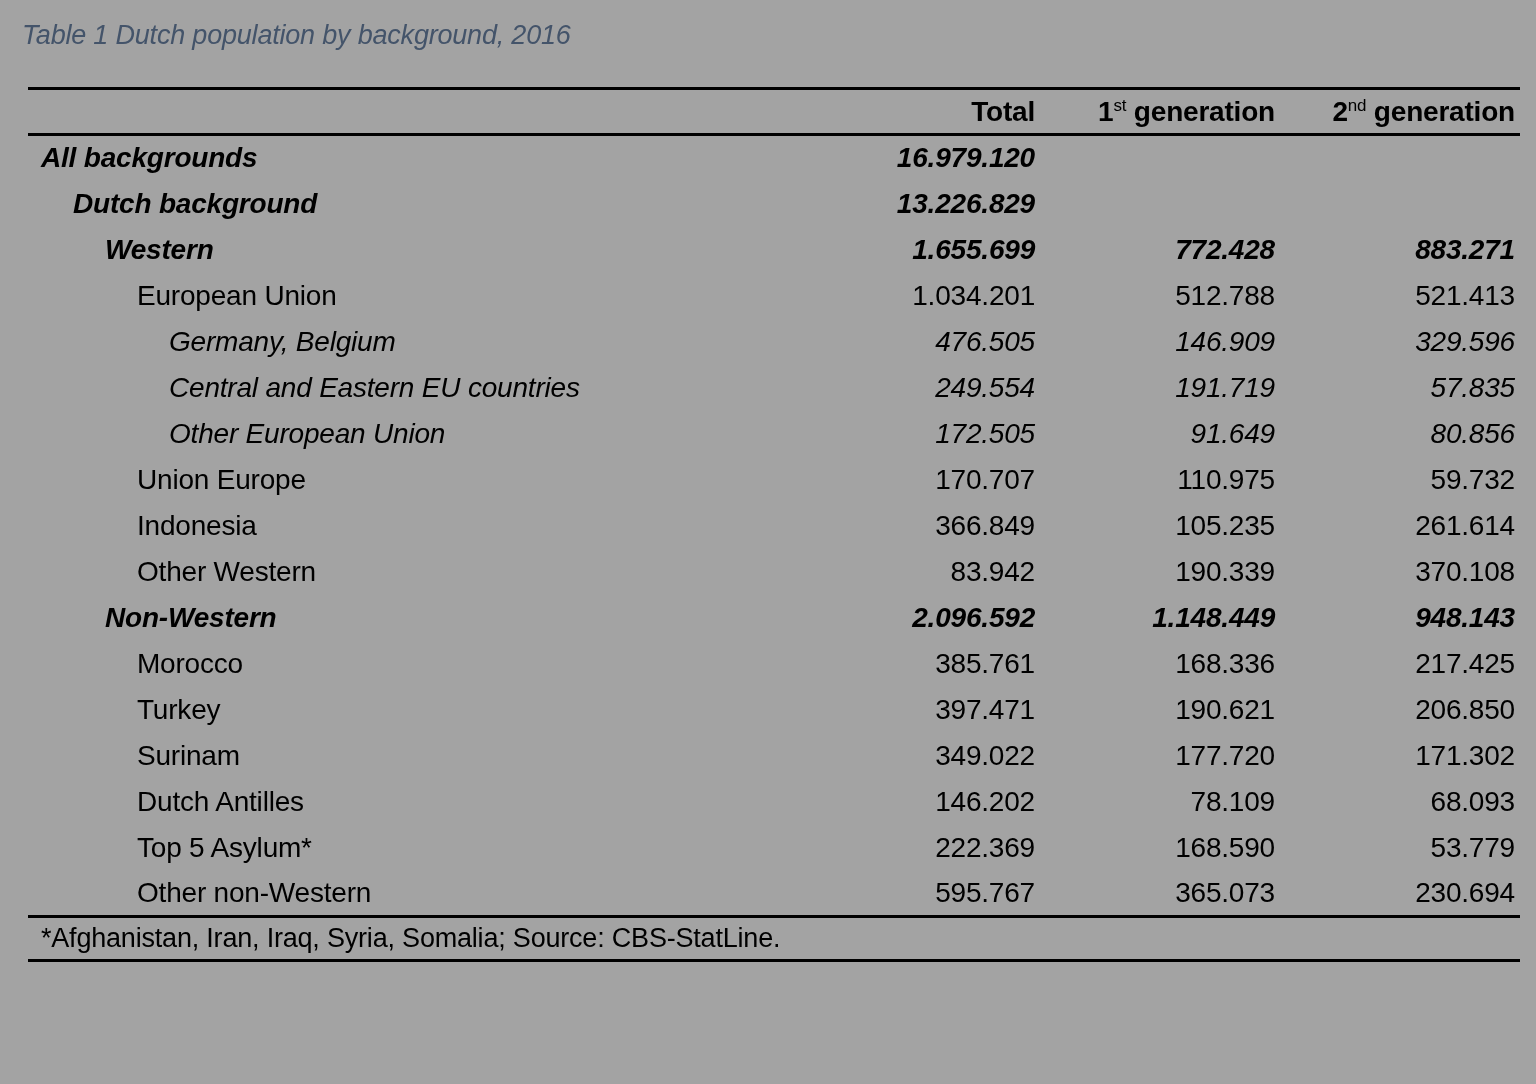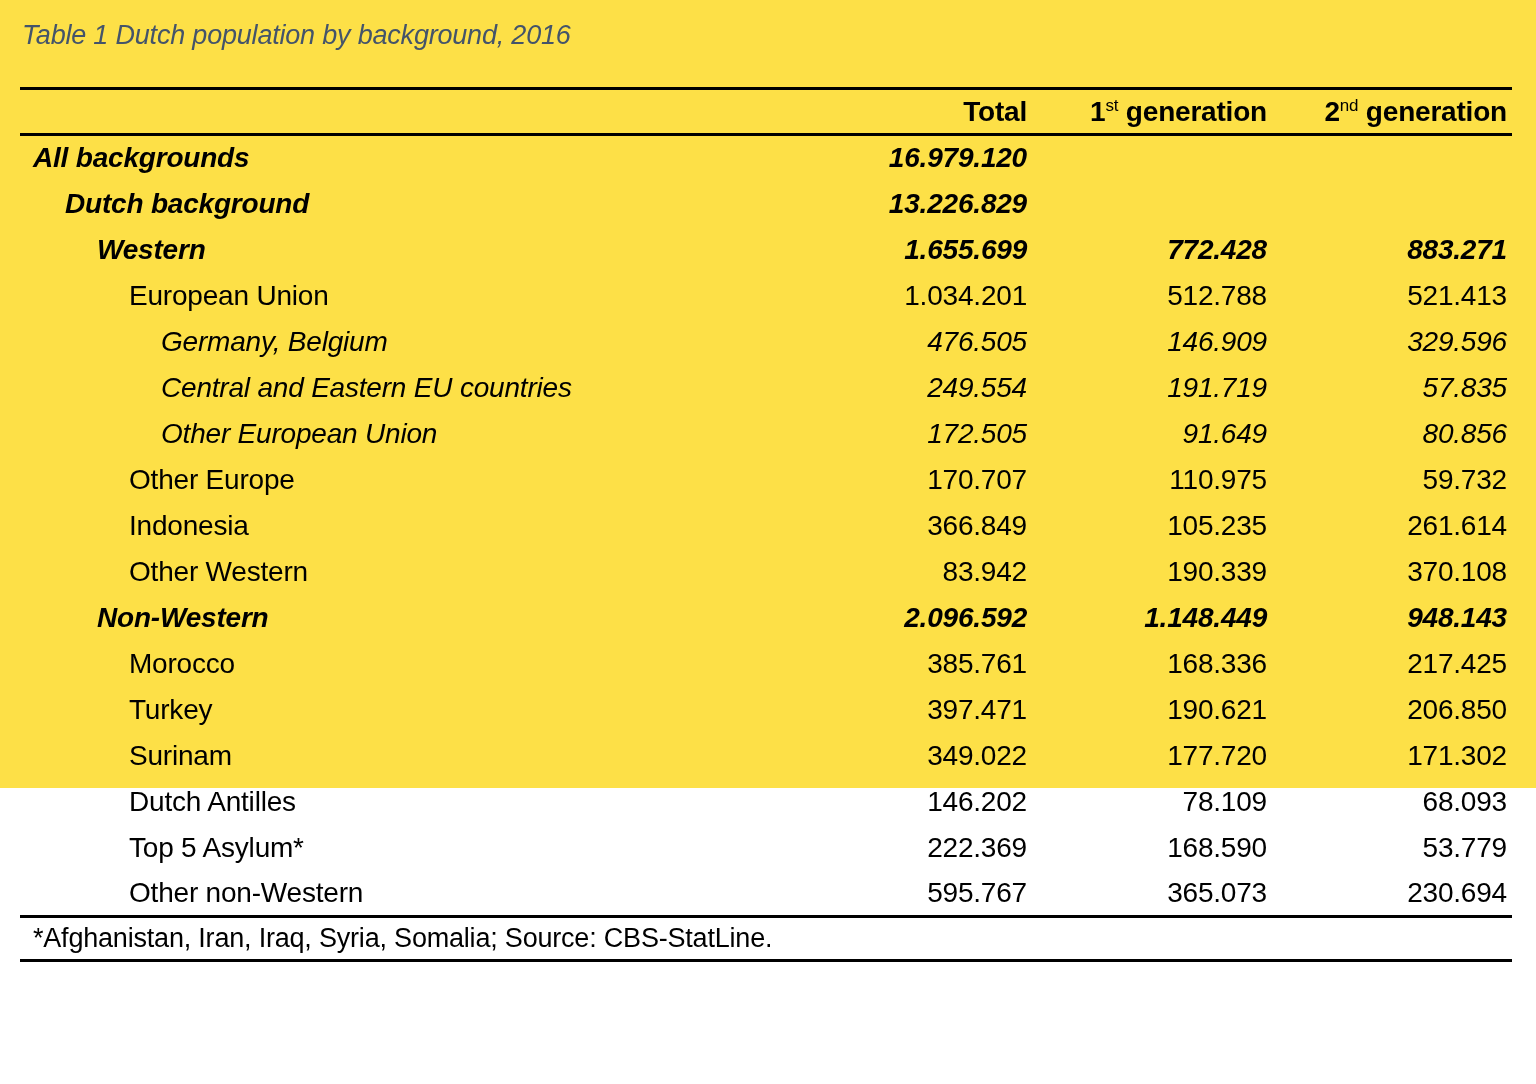--- a/index.html
+++ b/index.html
@@ -6,34 +6,34 @@
   html, body {
     margin: 0;
     padding: 0;
     background: #ffffff;
     width: 1536px;
     height: 1084px;
     font-family: "Liberation Sans", sans-serif;
     color: #000000;
     overflow: hidden;
   }
-  .page { position: relative; width: 1536px; height: 788px; background: #fde047; }
+  .page { position: relative; width: 1536px; height: 1084px; background: #a3a3a3; }
 
   .doc-title {
     position: absolute;
     left: 22px;
     top: 20px;
     font-size: 27px;
     font-style: italic;
     color: #44546A;
     letter-spacing: -0.2px;
     white-space: nowrap;
   }
 
-  .table-wrap { position: absolute; left: 20px; top: 87px; width: 1492px; }
+  .table-wrap { position: absolute; left: 28px; top: 87px; width: 1492px; }
 
   table.pop-table {
     border-collapse: collapse;
     width: 1492px;
     table-layout: fixed;
     font-size: 28px;
     letter-spacing: -0.2px;
   }
   col.c-label { width: 772px; }
   col.c-numcol { width: 240px; }
@@ -141,21 +141,21 @@
     <td class="num c-gen1">191.719</td>
     <td class="num c-gen2">57.835</td>
   </tr>
           <tr class="italic">
     <td class="label indent-4">Other European Union</td>
     <td class="num c-total">172.505</td>
     <td class="num c-gen1">91.649</td>
     <td class="num c-gen2">80.856</td>
   </tr>
           <tr class="regular">
-    <td class="label indent-3">Other Europe</td>
+    <td class="label indent-3">Union Europe</td>
     <td class="num c-total">170.707</td>
     <td class="num c-gen1">110.975</td>
     <td class="num c-gen2">59.732</td>
   </tr>
           <tr class="regular">
     <td class="label indent-3">Indonesia</td>
     <td class="num c-total">366.849</td>
     <td class="num c-gen1">105.235</td>
     <td class="num c-gen2">261.614</td>
   </tr>

